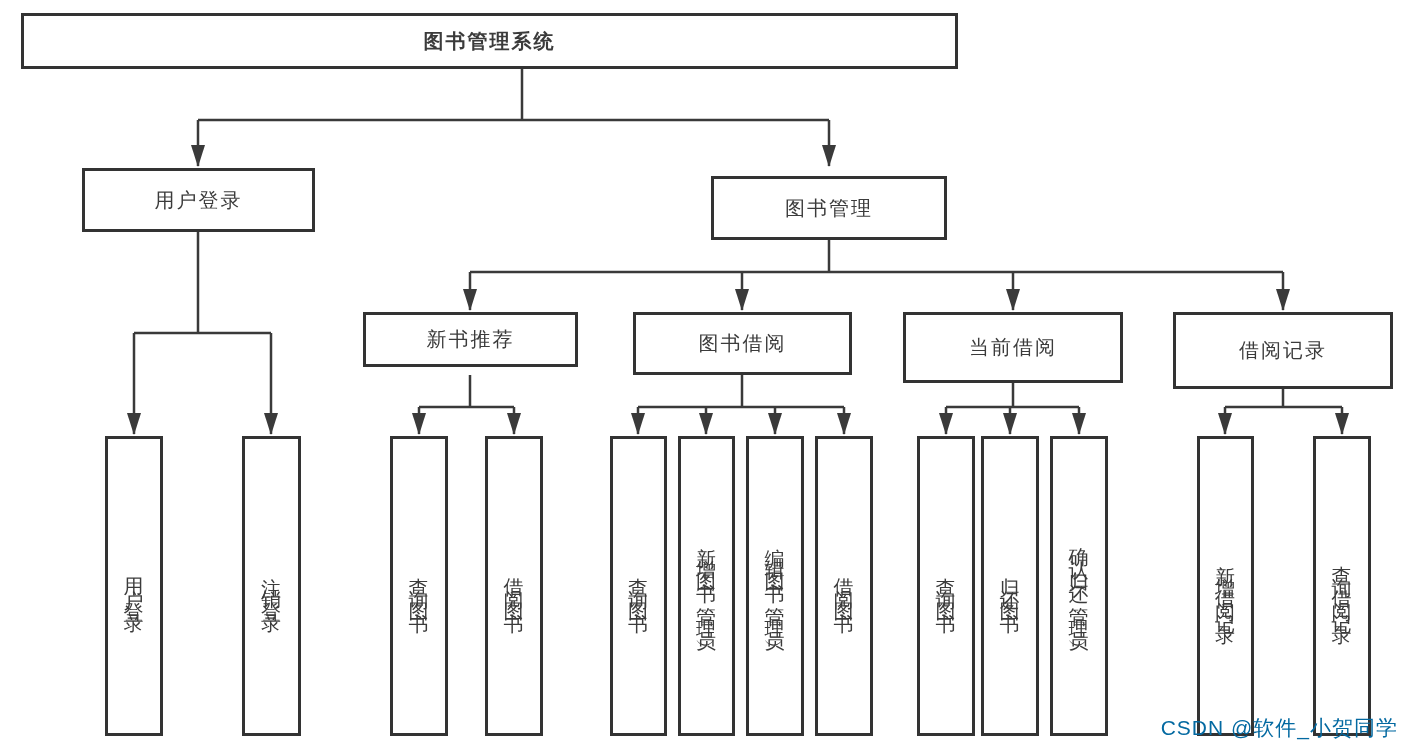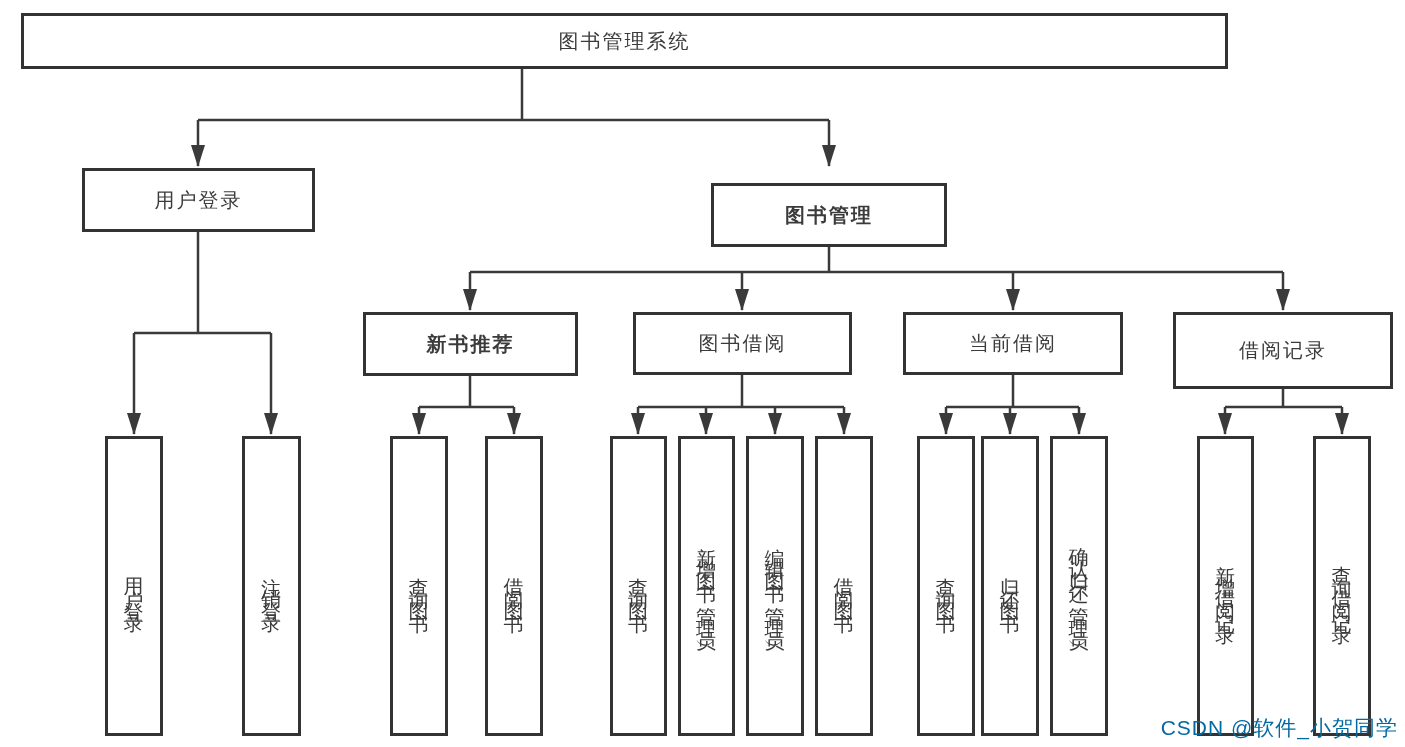--- a/index.html
+++ b/index.html
@@ -63,28 +63,28 @@
       <path d="M946 407 V434" marker-end="url(#arrow)"></path>
       <path d="M1010 407 V434" marker-end="url(#arrow)"></path>
       <path d="M1079 407 V434" marker-end="url(#arrow)"></path>
 
       <path d="M1283 375 V407 M1225 407 H1342"></path>
       <path d="M1225 407 V434" marker-end="url(#arrow)"></path>
       <path d="M1342 407 V434" marker-end="url(#arrow)"></path>
     </g>
   </svg>
 
-  <div class="node" style="left:21px;top:13px;width:1207px;height:56px;">图书管理系统</div>
+  <div class="node" style="left:21px;top:13px;width:937px;height:56px;font-weight:bold;">图书管理系统</div>
 
   <div class="node" style="left:82px;top:168px;width:233px;height:64px;">用户登录</div>
-  <div class="node" style="left:711px;top:183px;width:236px;height:64px;font-weight:bold;">图书管理</div>
+  <div class="node" style="left:711px;top:176px;width:236px;height:64px;">图书管理</div>
 
-  <div class="node" style="left:363px;top:312px;width:215px;height:64px;font-weight:bold;">新书推荐</div>
+  <div class="node" style="left:363px;top:312px;width:215px;height:55px;">新书推荐</div>
   <div class="node" style="left:633px;top:312px;width:219px;height:63px;text-align:right;">图书借阅</div>
-  <div class="node" style="left:903px;top:312px;width:220px;height:63px;">当前借阅</div>
+  <div class="node" style="left:903px;top:312px;width:220px;height:71px;">当前借阅</div>
   <div class="node" style="left:1173px;top:312px;width:220px;height:77px;">借阅记录</div>
 
   <div class="node leaf" style="left:105px;top:436px;width:58px;height:300px;">用户登录</div>
   <div class="node leaf" style="left:242px;top:436px;width:59px;height:300px;">注销登录</div>
 
   <div class="node leaf" style="left:390px;top:436px;width:58px;height:300px;">查询图书</div>
   <div class="node leaf" style="left:485px;top:436px;width:58px;height:300px;">借阅图书</div>
 
   <div class="node leaf" style="left:610px;top:436px;width:57px;height:300px;">查询图书</div>
   <div class="node leaf" style="left:678px;top:436px;width:57px;height:300px;">新增图书（管理员）</div>

